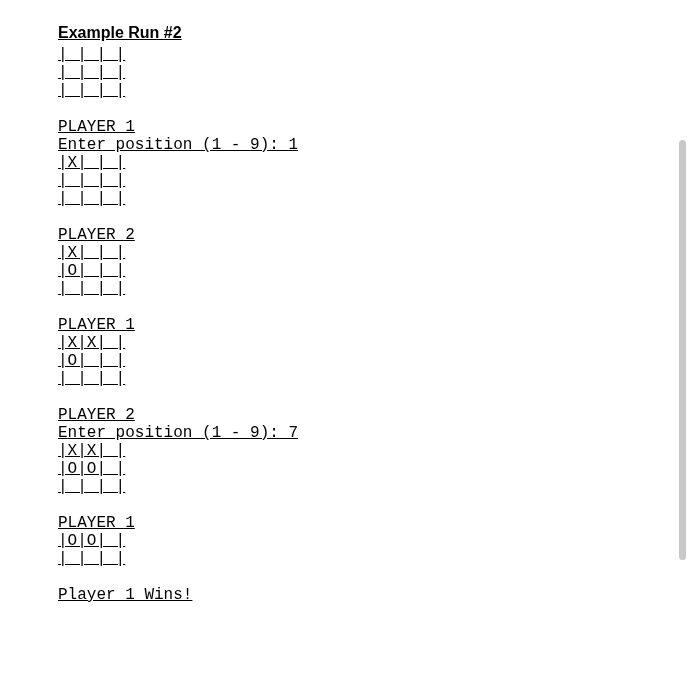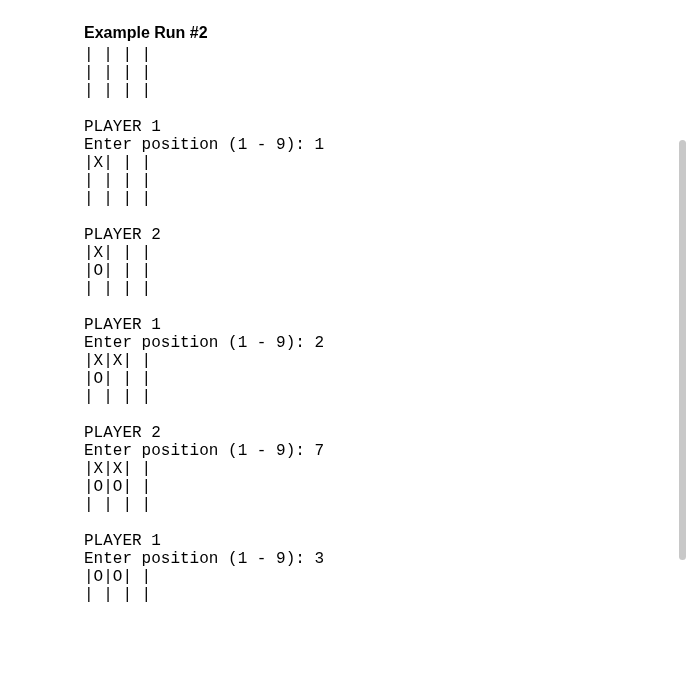--- a/index.html
+++ b/index.html
@@ -9,22 +9,23 @@
     }
     body {
       background: #fff;
       width: 692px;
       height: 700px;
       font-family: Arial, sans-serif;
       position: relative;
       overflow: hidden;
     }
     .content {
-      padding: 24px 0 0 84px;
+      padding: 24px 0 0 58px;
       width: 590px;
+      text-decoration: underline;
     }
     .heading {
       font-family: Arial, Helvetica, sans-serif;
       font-weight: bold;
       font-size: 16px;
       color: #000;
       margin-bottom: 4px;
     }
     .mono-block {
       font-family: "Courier New", Courier, monospace;
@@ -67,37 +68,36 @@
   <div class="gap"></div>
 
   <div class="mono-block">PLAYER 2</div>
   <div class="mono-block">|X| | |</div>
   <div class="mono-block">|O| | |</div>
   <div class="mono-block">| | | |</div>
 
   <div class="gap"></div>
 
   <div class="mono-block">PLAYER 1</div>
-  <div class="mono-block">Enter position (1 - 9): 2</div>
   <div class="mono-block">|X|X| |</div>
   <div class="mono-block">|O| | |</div>
   <div class="mono-block">| | | |</div>
 
   <div class="gap"></div>
 
   <div class="mono-block">PLAYER 2</div>
   <div class="mono-block">Enter position (1 - 9): 7</div>
   <div class="mono-block">|X|X| |</div>
   <div class="mono-block">|O|O| |</div>
   <div class="mono-block">| | | |</div>
 
   <div class="gap"></div>
 
   <div class="mono-block">PLAYER 1</div>
-  <div class="mono-block">Enter position (1 - 9): 3</div>
   <div class="mono-block">|O|O| |</div>
   <div class="mono-block">| | | |</div>
 
   <div class="gap"></div>
 
+  <div class="mono-block">Player 1 Wins!</div>
 </div>
 
 <div class="scrollbar"></div>
 
 </body></html>

